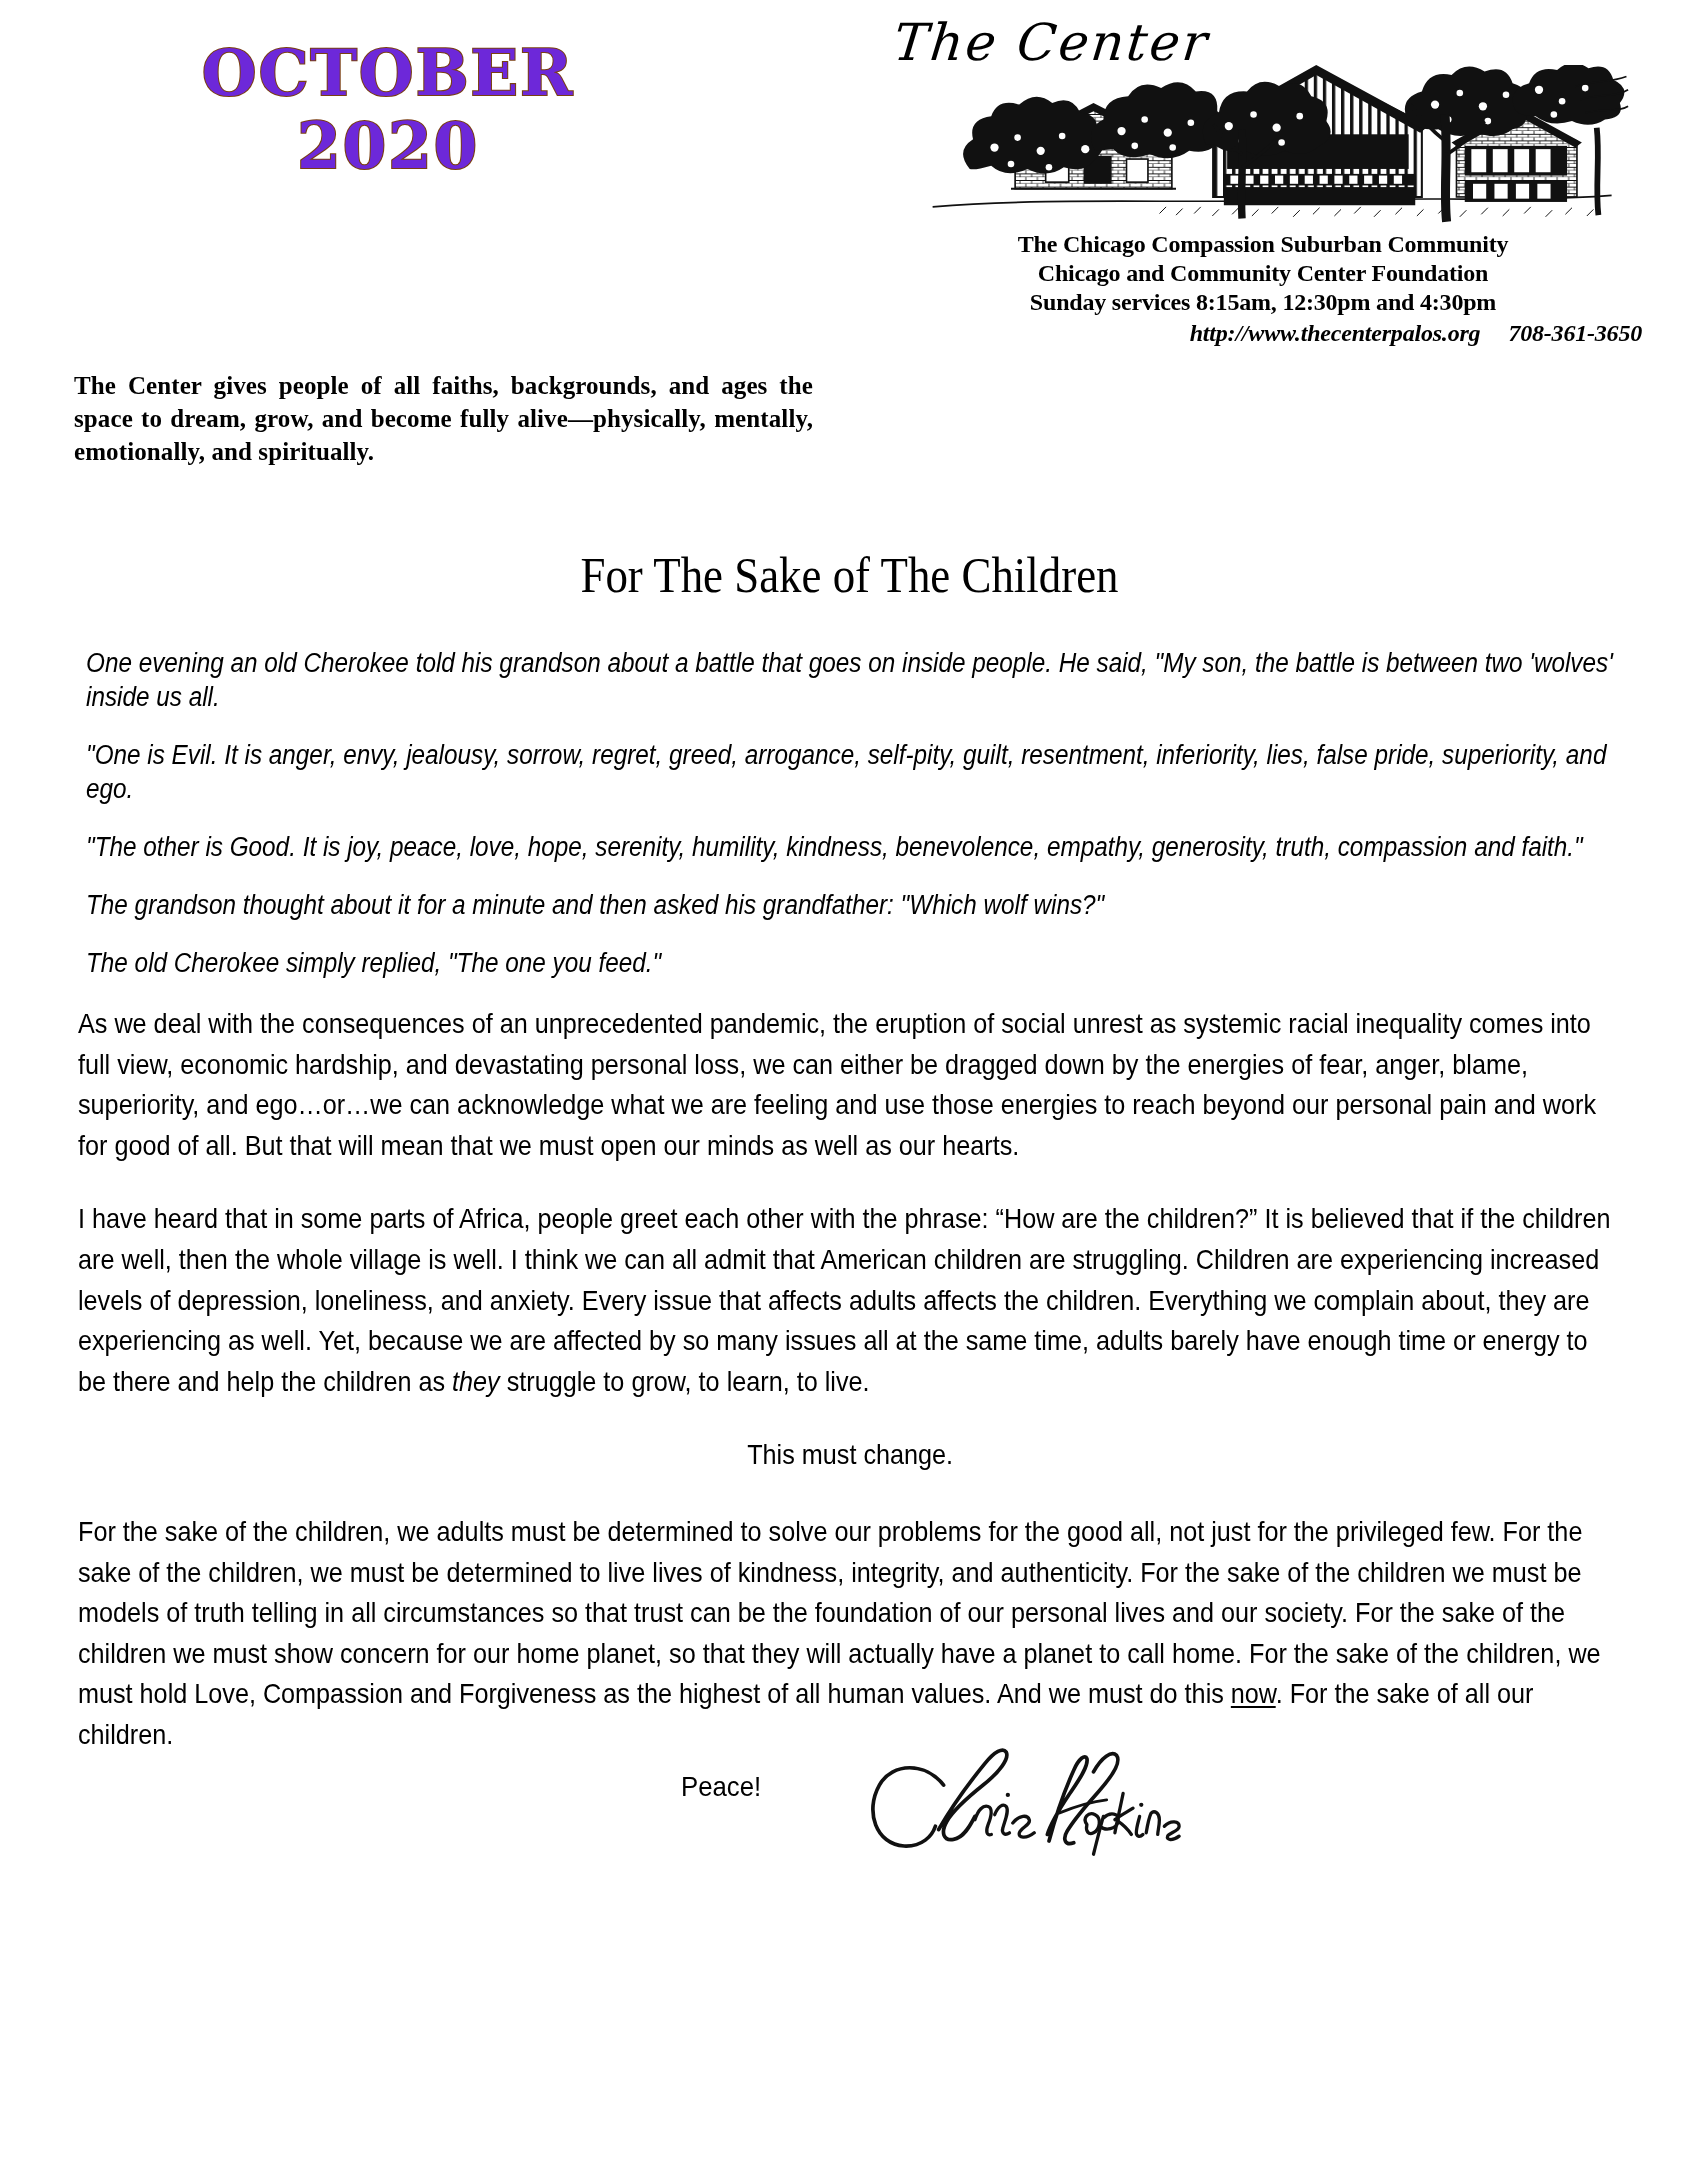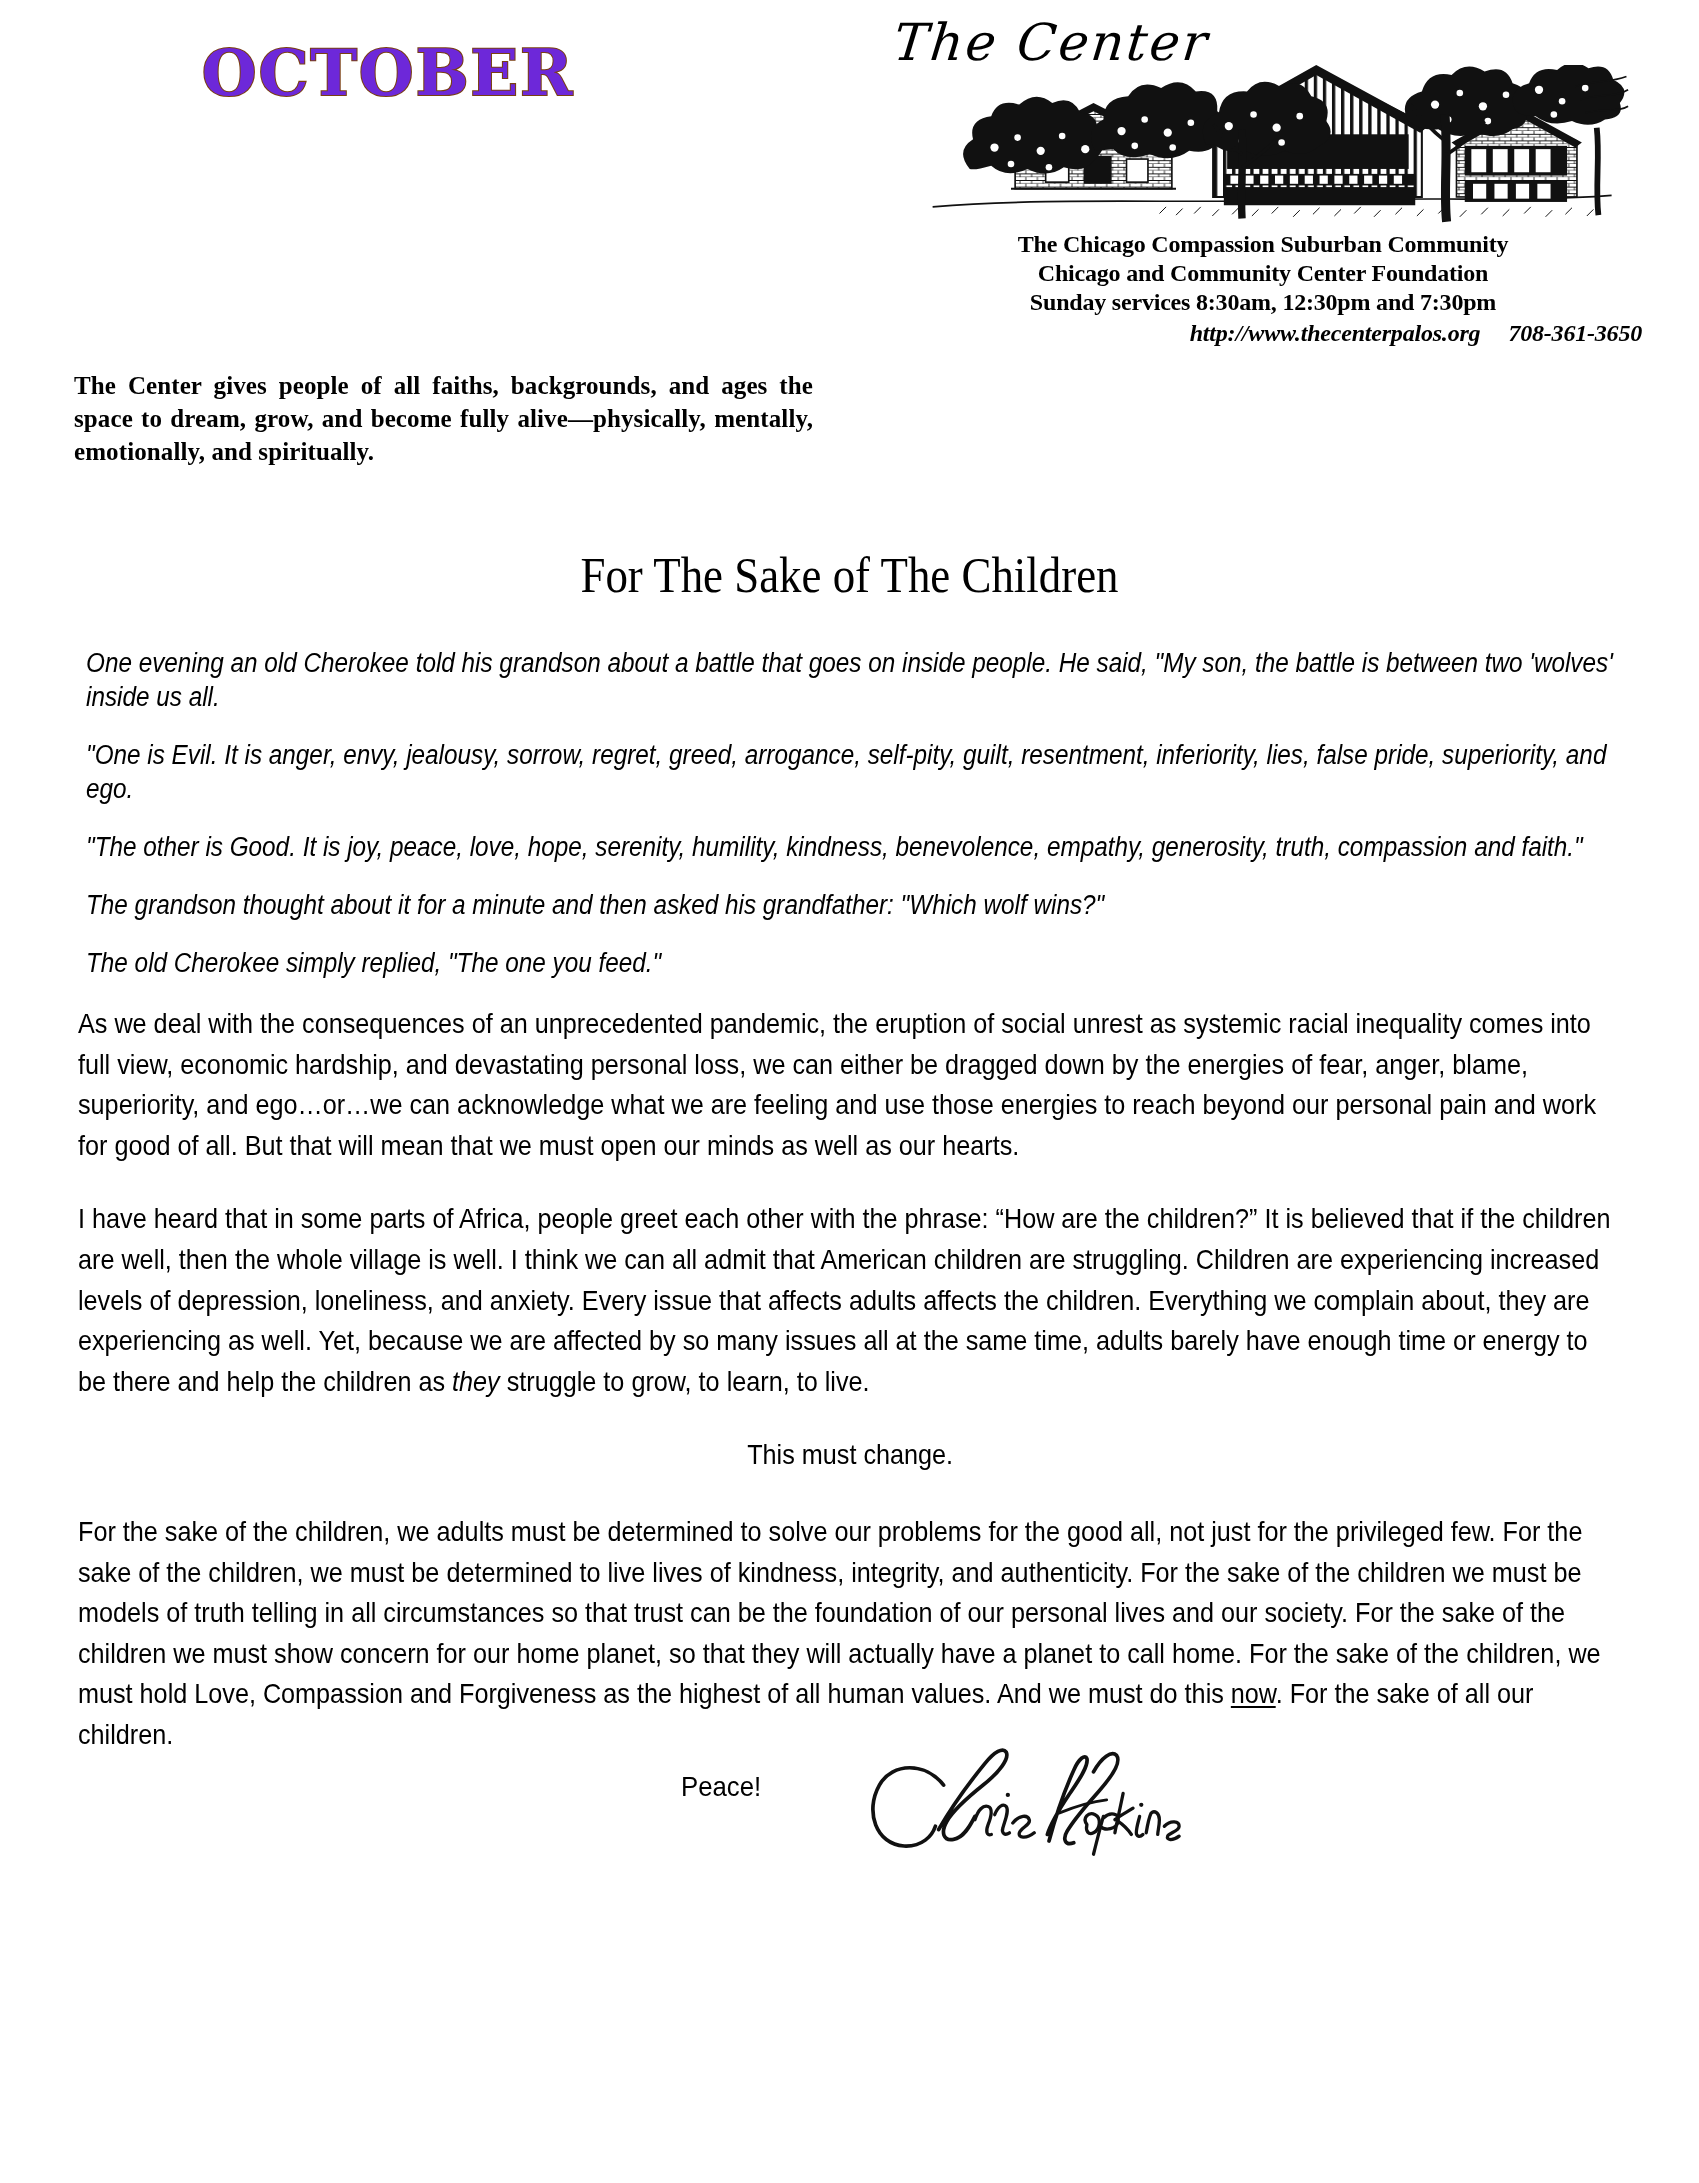--- a/index.html
+++ b/index.html
@@ -185,20 +185,21 @@
 </style>
 </head>
 <body>
 
 <div class="page">
 
   <div class="masthead">
 
     <div class="month-year">
       <div class="line">OCTOBER</div>
+      <div class="line yr">2020</div>
     </div>
 
     <div class="logo-block">
 
       <span class="logo-script">The Center</span>
 
       
       <div class="logo-art">
         <svg viewBox="0 0 900 200" width="743" height="165" aria-hidden="true">
           <defs>
@@ -338,21 +339,21 @@
             <path d="M840 42 C862 34 882 40 898 30"></path>
             <path d="M846 58 C868 52 886 58 898 50"></path>
             <path d="M834 26 C856 18 876 22 896 14"></path>
           </g>
         </svg>
       </div>
 
       <div class="contact">
         <div>The Chicago Compassion Suburban Community</div>
         <div>Chicago and Community Center Foundation</div>
-        <div>Sunday services 8:30am, 12:30pm and 7:30pm</div>
+        <div>Sunday services 8:15am, 12:30pm and 4:30pm</div>
         <div class="web">
           <span>http://www.thecenterpalos.org</span><span class="phone">708-361-3650</span>
         </div>
       </div>
     </div>
 
     <div class="mission">The Center gives people of all faiths, backgrounds, and ages the space to dream, grow, and become fully alive—physically, mentally, emotionally, and spiritually.</div>
   </div>
 
   <div class="article">

